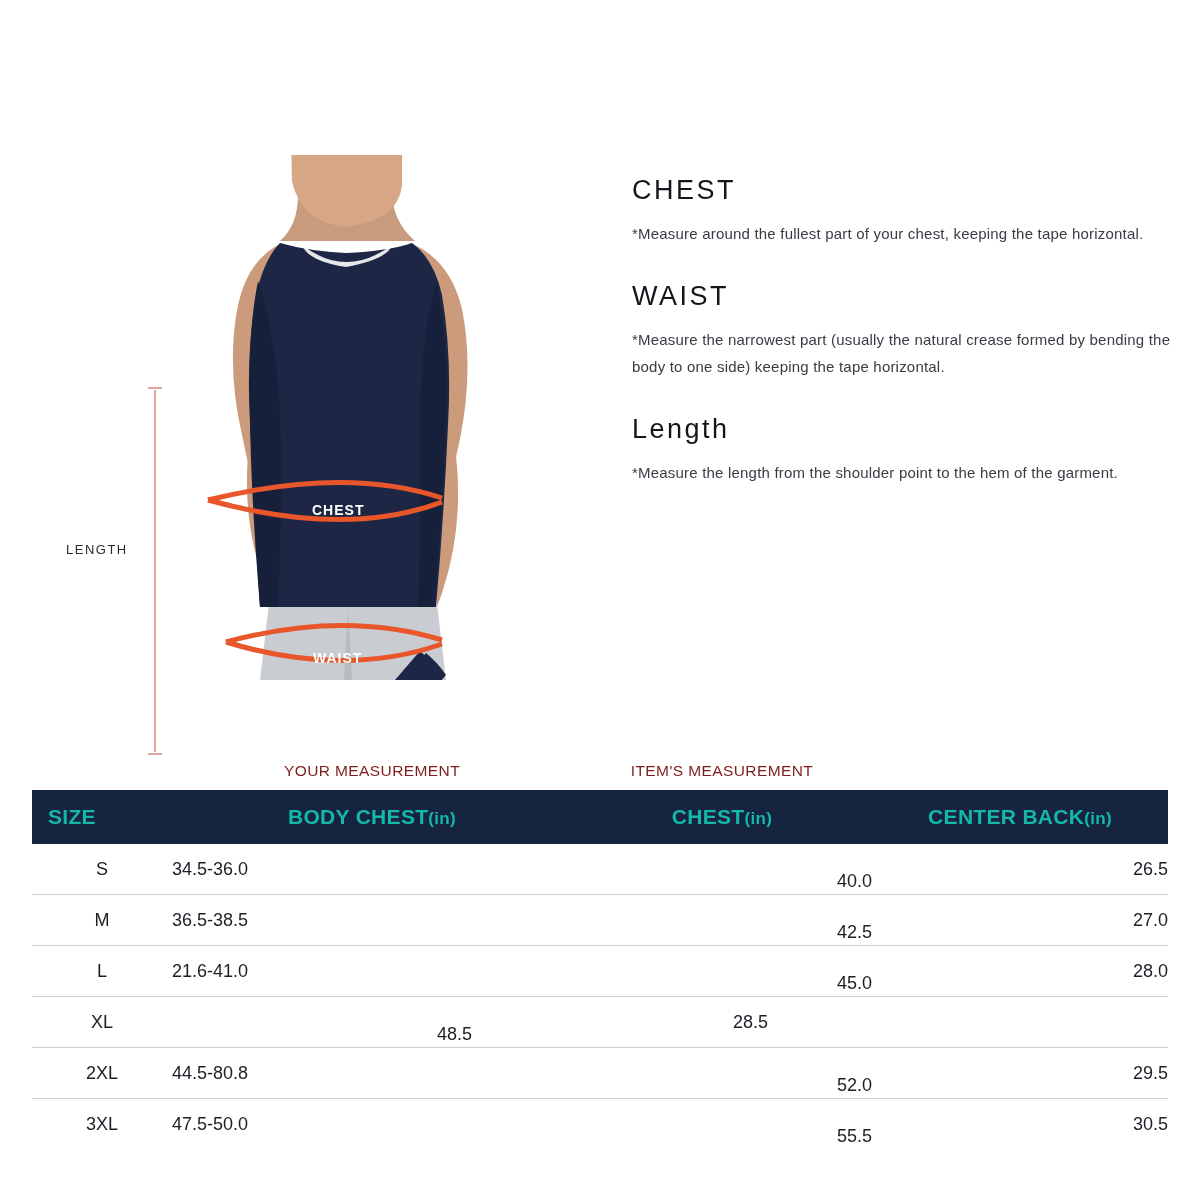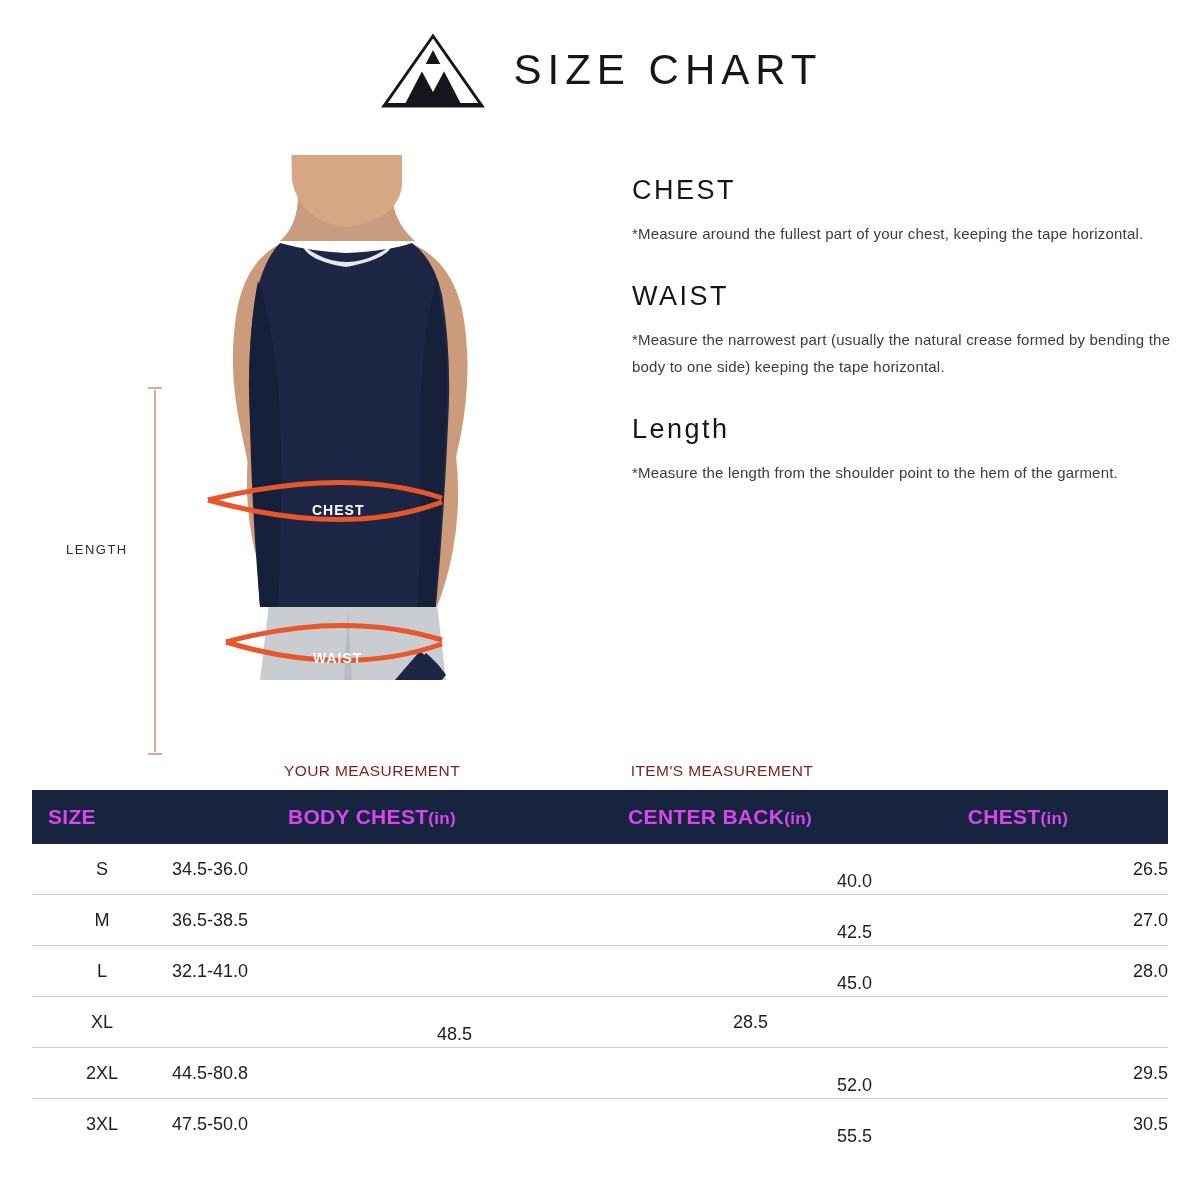--- a/index.html
+++ b/index.html
@@ -58,21 +58,21 @@
     display: flex; height: 38px; align-items: center;
     font-size: 15.5px; color: #7f1d1d; letter-spacing: .4px;
   }
   .supra .c0 { width: 140px; }
   .supra .c1 { width: 400px; text-align: center; }
   .supra .c2 { width: 300px; text-align: center; }
   .supra .c3 { width: 296px; text-align: center; }
 
   .thead {
     display: flex; height: 54px; align-items: center;
-    background: #17243f; color: #d946ef;
+    background: #17243f; color: #14b8a6;
   }
   .thead .cell { font-size: 21px; font-weight: bold; letter-spacing: .3px; }
   .thead .c0 { width: 140px; padding-left: 16px; }
   .thead .c1 { width: 400px; text-align: center; }
   .thead .c2 { width: 300px; text-align: center; }
   .thead .c3 { width: 296px; text-align: center; }
   .unit { font-size: 17px; font-weight: bold; }
 
   .trow {
     display: flex; height: 51px; align-items: center;
@@ -82,31 +82,20 @@
   .trow .c0 { width: 140px; text-align: center; }
   .trow .c1 { width: 400px; text-align: left; }
   .trow .c2 { width: 300px; text-align: right; margin-top: 24px; }
   .trow .c3 { width: 296px; text-align: right; }
 </style>
 </head>
 <body>
 
 <div class="page">
 
-  <div class="header">
-    <span class="logo-mark">
-      <svg viewBox="0 0 110 80" width="110" height="80">
-        <polygon points="55,6 104,76 6,76" fill="none" stroke="#15161c" stroke-width="3"></polygon>
-        <polygon points="55,20 84,76 26,76" fill="#15161c"></polygon>
-        <polygon points="55,62 40,34 70,34" fill="#ffffff"></polygon>
-        <rect x="6" y="73" width="98" height="3" fill="#15161c"></rect>
-      </svg>
-    </span>
-    <span class="title">SIZE CHART</span>
-  </div>
 
   <div class="illustration">
 
     <div class="photo-wrap">
       <svg viewBox="0 0 430 525" width="430" height="525">
         <defs>
           <clipPath id="frame">
               <rect x="0" y="0" width="430" height="525"></rect>
             </clipPath>
         </defs>
@@ -180,43 +169,43 @@
       <div class="c1">YOUR MEASUREMENT</div>
       <div class="c2">ITEM'S MEASUREMENT</div>
       <div class="c3"></div>
     </div>
 
     <div class="thead">
       <div class="cell c0">SIZE</div>
       <div class="cell c1">
         <span>BODY CHEST</span><span class="unit">(in)</span>
       </div>
+      <div class="cell c2">
+        <span>CHEST</span><span class="unit">(in)</span>
+      </div>
       <div class="cell c3">
         <span>CENTER BACK</span><span class="unit">(in)</span>
-      </div>
-      <div class="cell c2">
-        <span>CHEST</span><span class="unit">(in)</span>
       </div>
     </div>
 
     <div class="trow">
       <div class="c0">S</div>
       <div class="c1">34.5-36.0</div>
       <div class="c2">40.0</div>
       <div class="c3">26.5</div>
     </div>
     <div class="trow">
       <div class="c0">M</div>
       <div class="c1">36.5-38.5</div>
       <div class="c2">42.5</div>
       <div class="c3">27.0</div>
     </div>
     <div class="trow">
       <div class="c0">L</div>
-      <div class="c1">32.1-41.0</div>
+      <div class="c1">21.6-41.0</div>
       <div class="c2">45.0</div>
       <div class="c3">28.0</div>
     </div>
     <div class="trow">
       <div class="c0">XL</div>
       <div class="c2">48.5</div>
       <div class="c3">28.5</div>
     </div>
     <div class="trow">
       <div class="c0">2XL</div>

